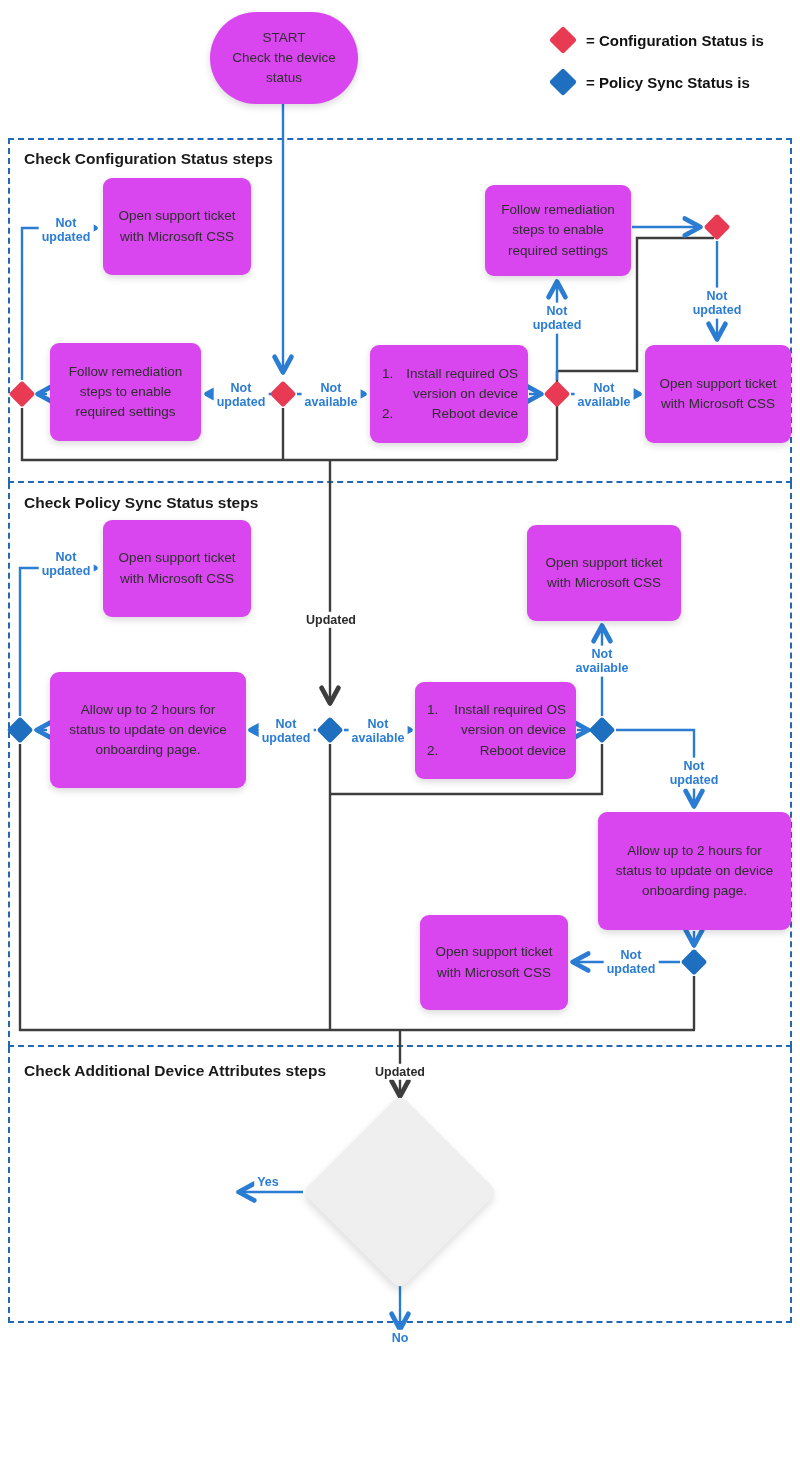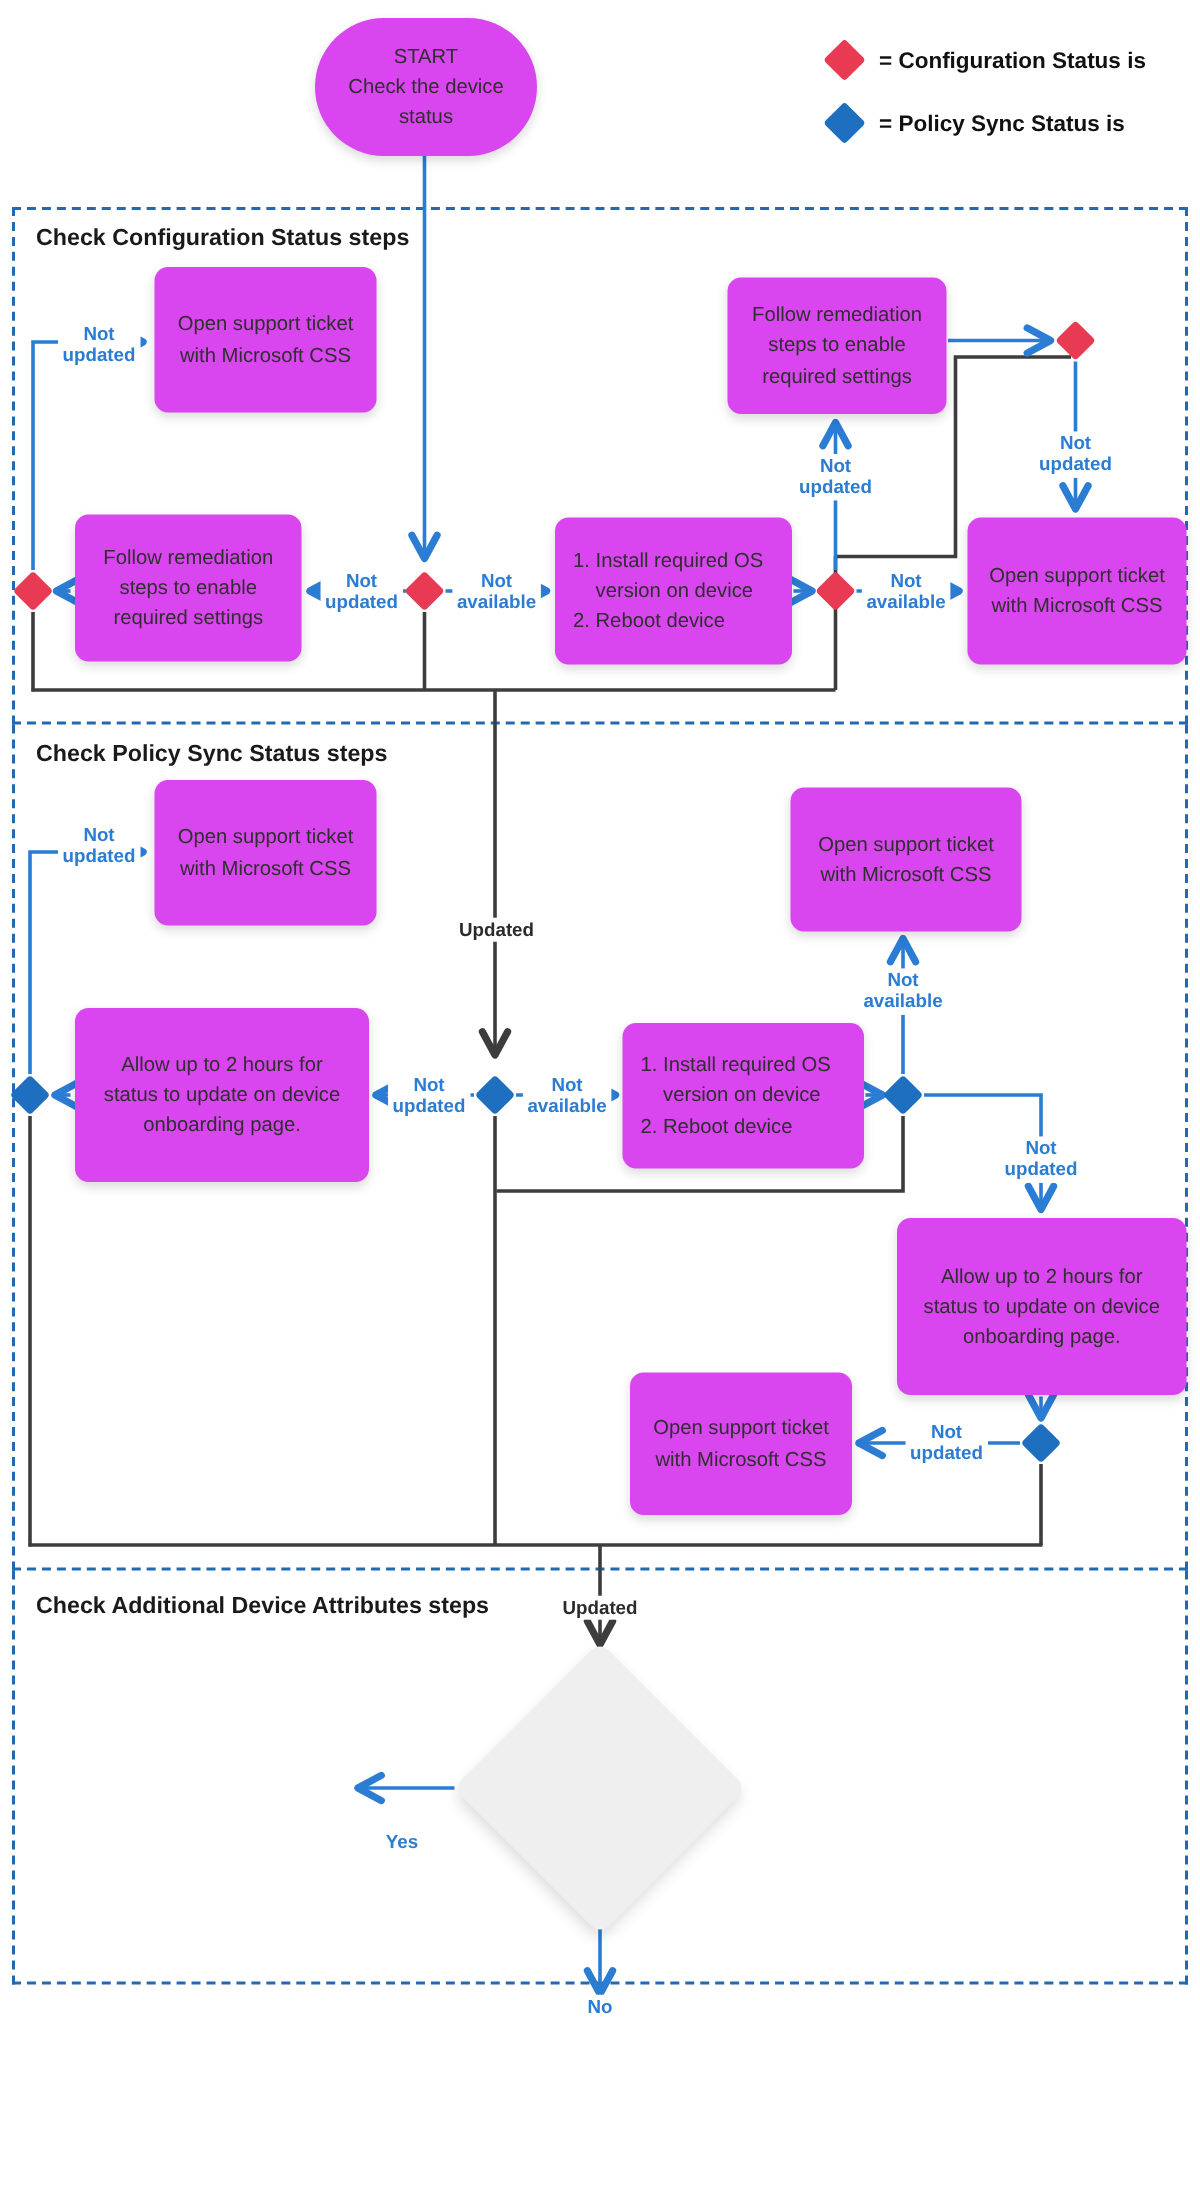--- a/index.html
+++ b/index.html
@@ -7,21 +7,21 @@
           font-family:"Liberation Sans",sans-serif;overflow:hidden;}
   .sec{position:absolute;border:2.5px dashed #2268B2;box-sizing:border-box;}
   .sec.no-top{border-top:none;}
   .sec-title{position:absolute;font-weight:bold;font-size:15.5px;color:#1A1A1A;white-space:nowrap;text-align:center;}
   svg.wires{position:absolute;left:0;top:0;}
   .box{position:absolute;background:#d946ef;border-radius:9px;
        box-shadow:0 3px 7px rgba(0,0,0,0.15);display:flex;align-items:center;justify-content:center;
        text-align:center;color:#2F2F2F;font-size:13.5px;line-height:1.5;padding:6px 10px;
        box-sizing:border-box;white-space:pre-line;}
   .terminal{border-radius:46px;}
-  ol.steps{margin:0;padding-left:17px;text-align:left;white-space:normal;}
+  ol.steps{margin:0;padding-left:17px;text-align:right;white-space:normal;}
   ol.steps li{line-height:1.5;}
   .dmd{position:absolute;width:19px;height:19px;transform:translate(-50%,-50%) rotate(45deg);border-radius:2.5px;}
   .dmd.red{background:#E83B53;}
   .dmd.blue{background:#1E6FC0;}
   .big-dmd{position:absolute;width:138px;height:138px;background:#EFEFEF;border-radius:8px;
            transform:translate(-50%,-50%) rotate(45deg);box-shadow:3px 4px 9px rgba(0,0,0,0.13);}
   .dmd-text{position:absolute;transform:translate(-50%,-50%);width:160px;text-align:center;
             font-size:13.5px;line-height:1.5;color:#2F2F2F;white-space:pre-line;}
   .elabel{position:absolute;transform:translate(-50%,-50%);background:#fff;color:#2B7CD3;
           font-weight:bold;font-size:12.5px;line-height:1.15;text-align:center;
@@ -176,16 +176,16 @@
 updated</span>
   <span class="elabel" style="left:378px;top:731px;">Not
 available</span>
   <span class="elabel" style="left:602px;top:661px;">Not
 available</span>
   <span class="elabel" style="left:694px;top:773px;">Not
 updated</span>
   <span class="elabel" style="left:631px;top:962px;">Not
 updated</span>
   <span class="elabel dark" style="left:400px;top:1072px;">Updated</span>
-  <span class="elabel" style="left:268px;top:1228px;">Yes</span>
+  <span class="elabel" style="left:268px;top:1182px;">Yes</span>
   <span class="elabel" style="left:400px;top:1338px;">No</span>
 
 </div>
 
 </body></html>

